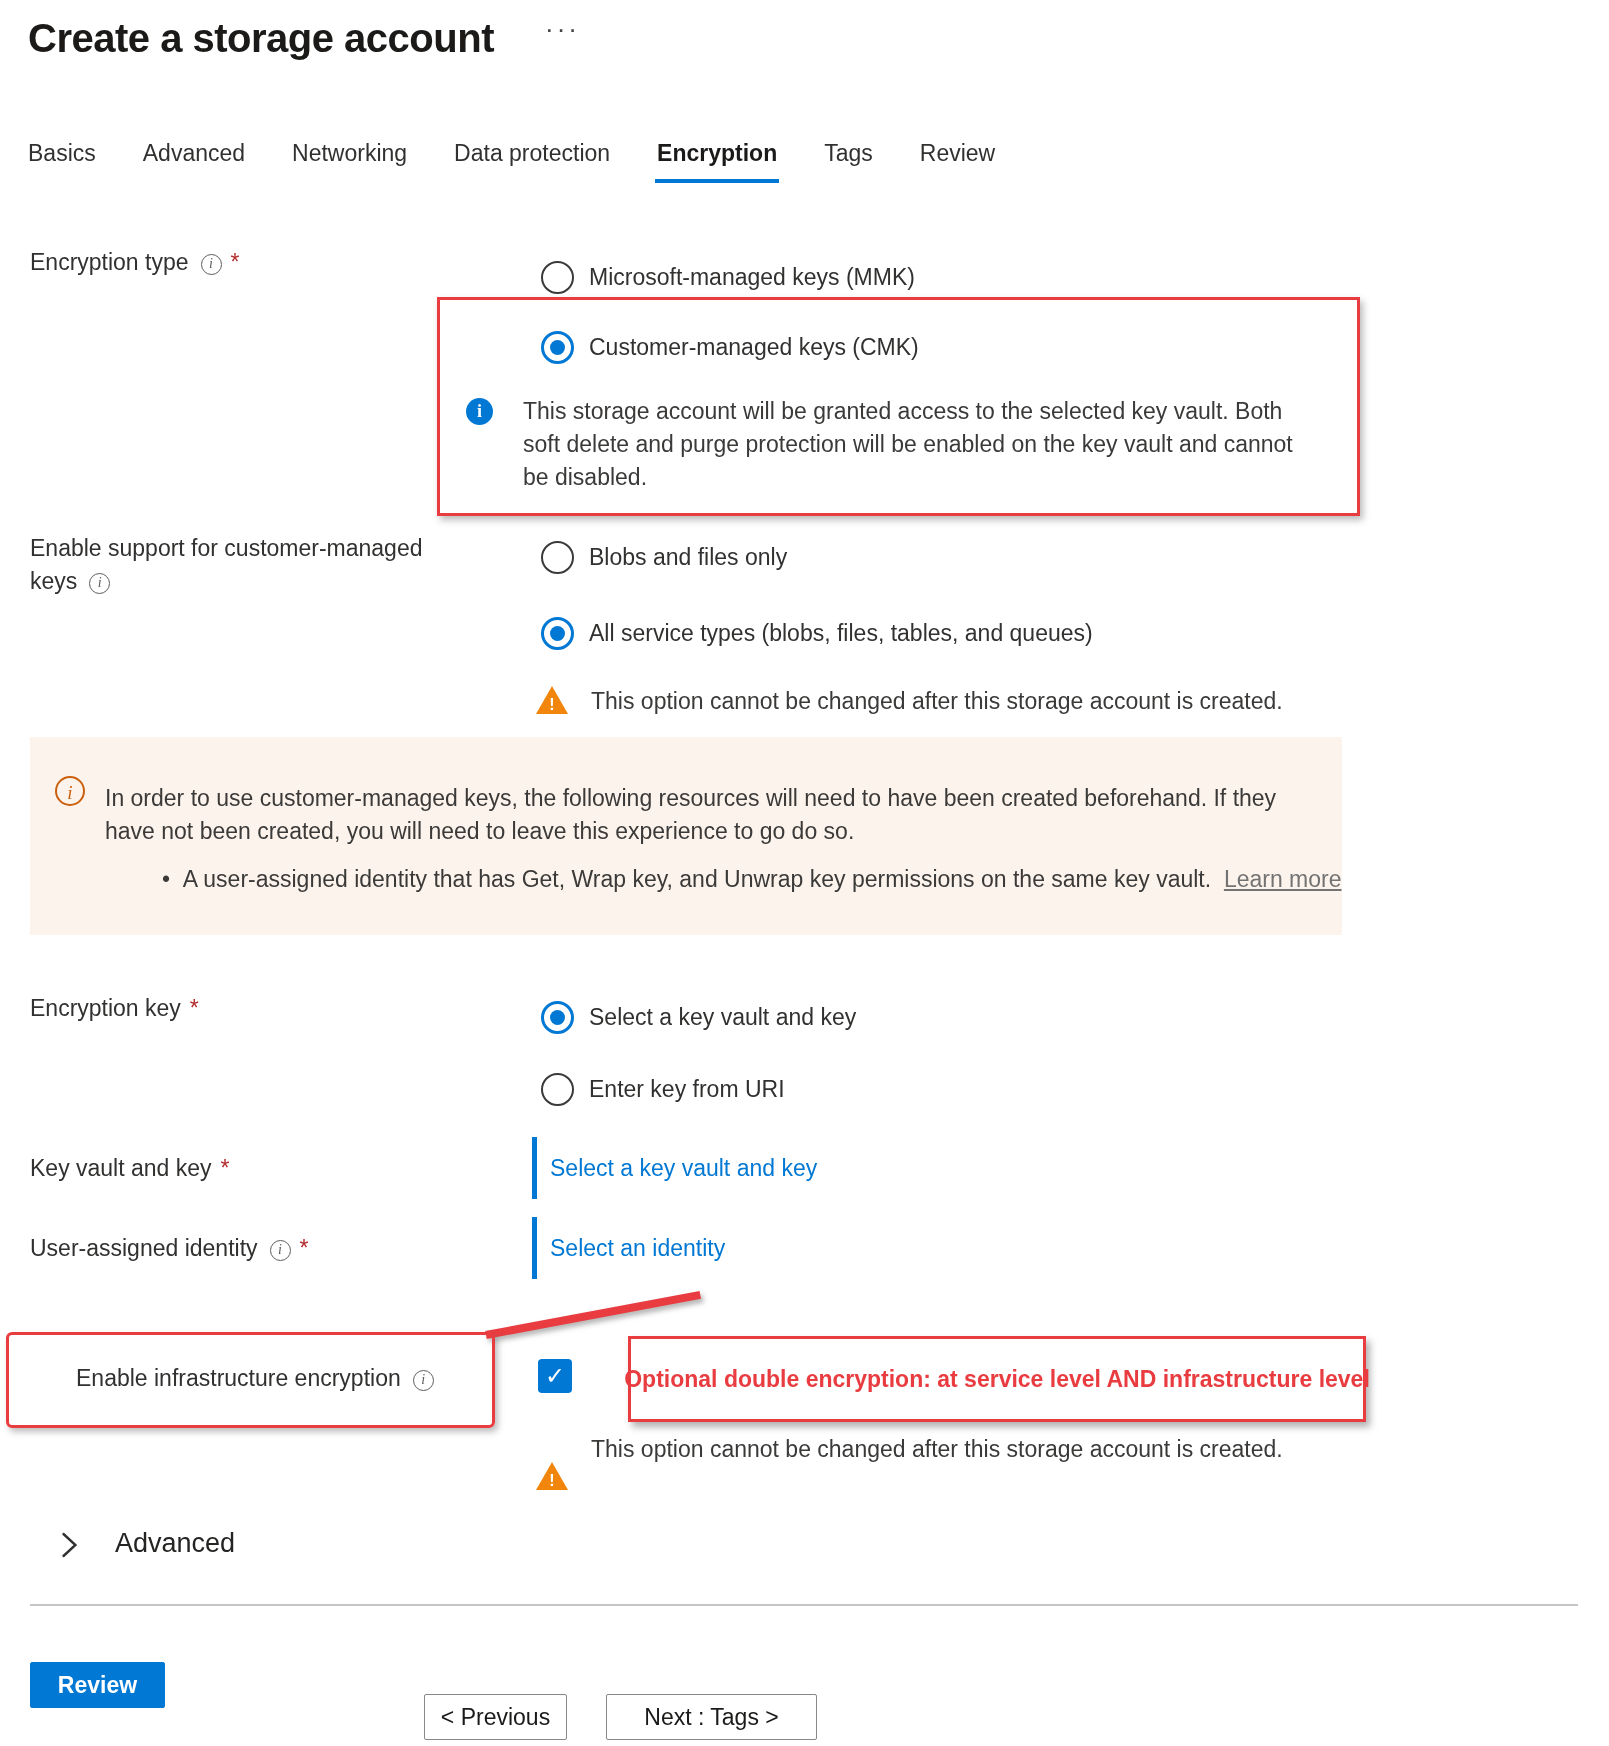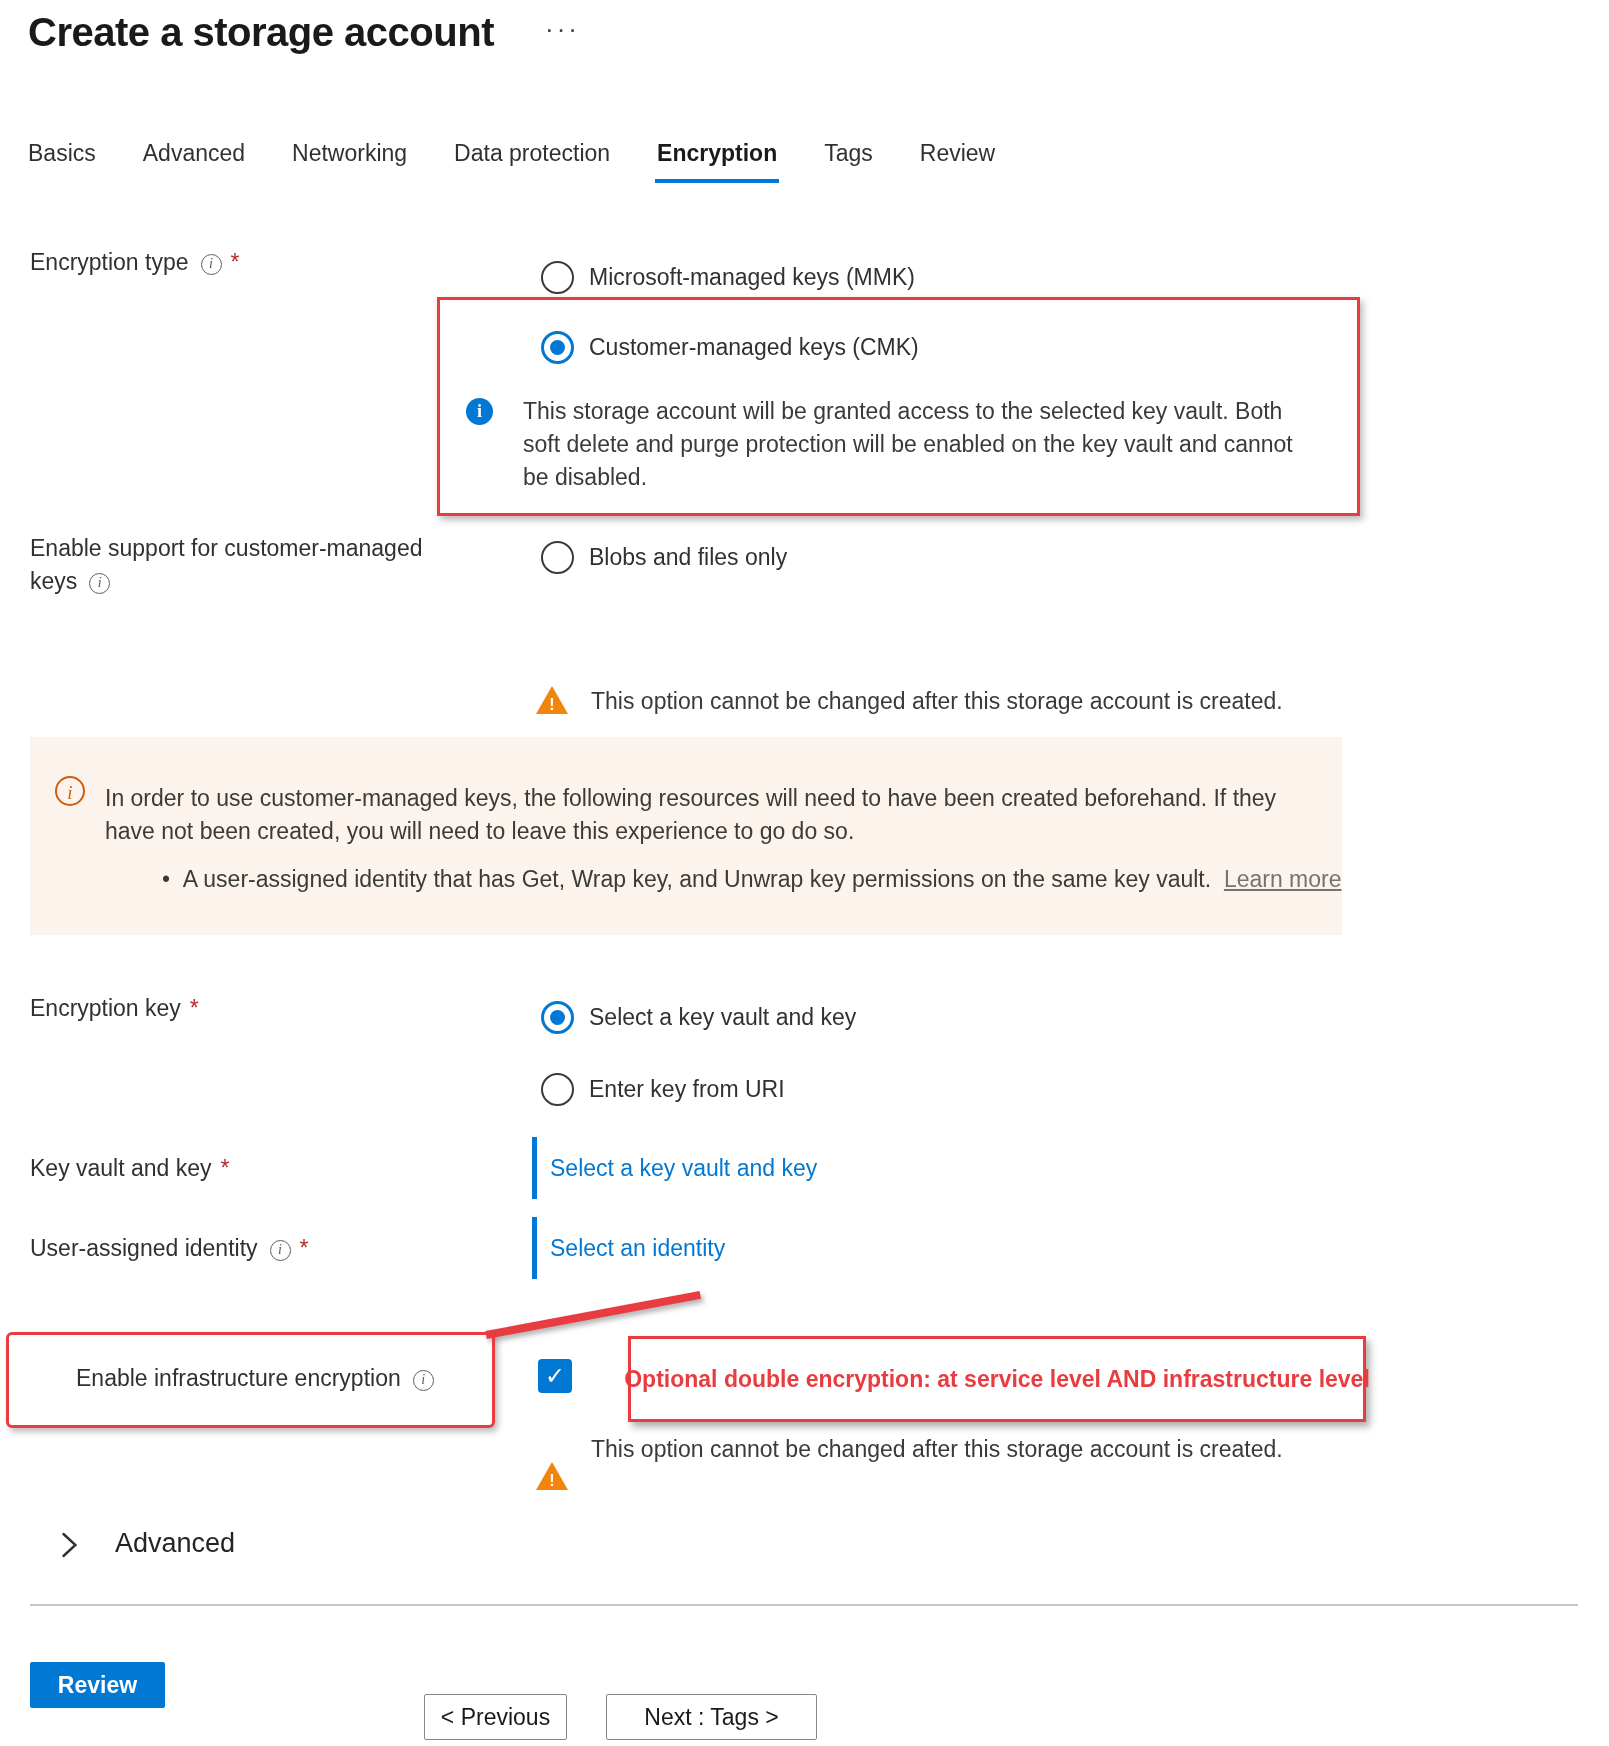--- a/index.html
+++ b/index.html
@@ -64,21 +64,21 @@
        align-items:center;justify-content:center;border-radius:2px;cursor:pointer;white-space:nowrap;}
   .btn.primary{background:#0078d4;color:#fff;font-weight:bold;border:1px solid #0078d4;}
   .btn.secondary{background:#fff;color:#1b1a19;border:1.5px solid #8a8886;margin-top:32px;}
   .chev svg{display:block;}
 </style>
 </head>
 <body>
 
 <div class="canvas">
 
-  <div class="abs page-title" style="left:28px;top:10px;">Create a storage account</div>
+  <div class="abs page-title" style="left:28px;top:16px;">Create a storage account</div>
   <div class="abs ellipsis" style="left:545px;top:14px;">···</div>
 
   <div class="abs tabs" style="left:28px;top:140px;">
     <span class="tab">Basics</span>
     <span class="tab">Advanced</span>
     <span class="tab">Networking</span>
     <span class="tab">Data protection</span>
     <span class="tab active">
       <span>Encryption</span>
       <span class="tab-underline"></span>
@@ -110,20 +110,26 @@
 
   <div class="abs lbl" style="left:30px;top:532px;width:445px;">
     <span>Enable support for customer-managed keys</span><span class="info-i">i</span>
   </div>
 
   <div class="opt" style="left:541px;top:541px;">
     <span class="rb"></span>
     <span class="olabel">Blobs and files only</span>
   </div>
 
+  <div class="opt" style="left:541px;top:617px;">
+    <span class="rb sel">
+        <span class="dot"></span>
+      </span>
+    <span class="olabel">All service types (blobs, files, tables, and queues)</span>
+  </div>
 
   <div class="abs tri" style="left:536px;top:686px;">
     <span>!</span>
   </div>
   <div class="abs note-text" style="left:591px;top:685px;white-space:nowrap;">This option cannot be changed after this storage account is created.</div>
 
   <div class="abs banner" style="left:30px;top:737px;width:1312px;height:198px;"></div>
   <div class="abs banner-icon" style="left:55px;top:776px;">i</div>
   <div class="abs note-text" style="left:105px;top:775px;width:1215px;margin-top:7px;">In order to use customer-managed keys, the following resources will need to have been created beforehand. If they have not been created, you will need to leave this experience to go do so.</div>
   <div class="abs note-text" style="left:162px;top:863px;white-space:nowrap;">

